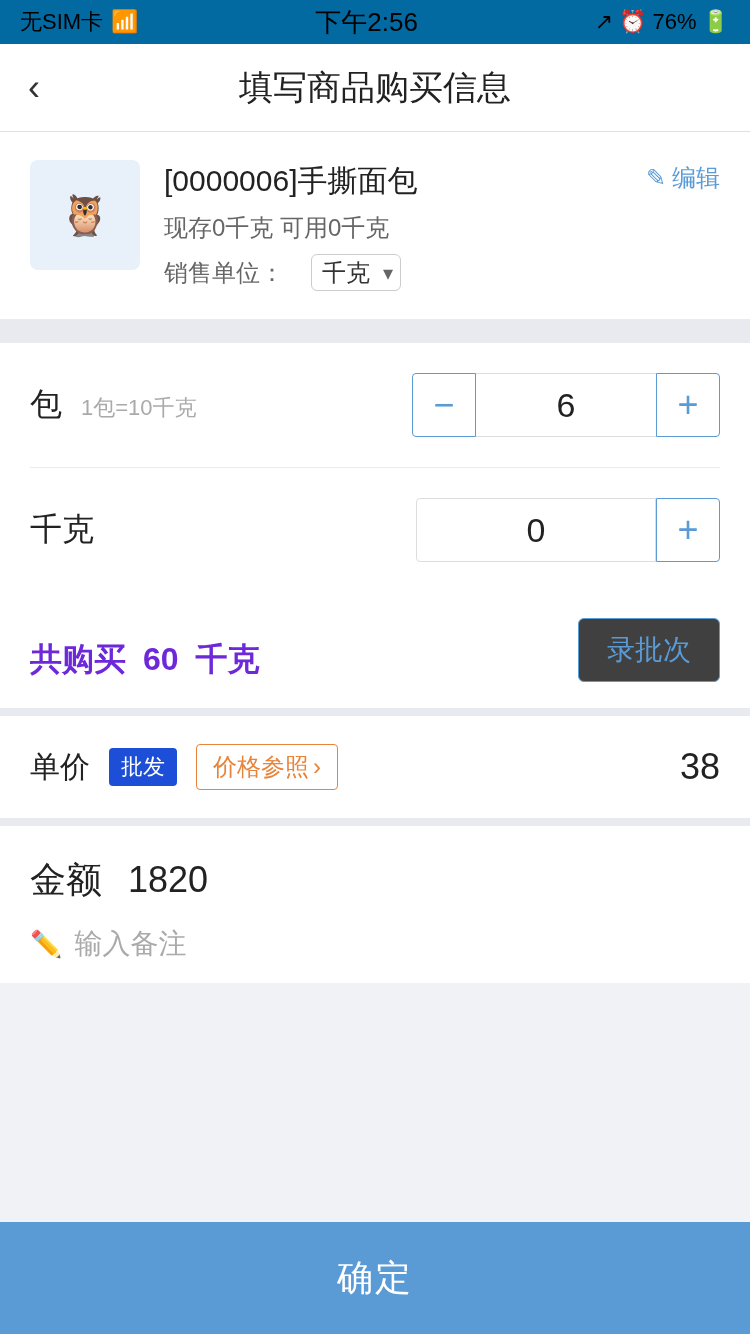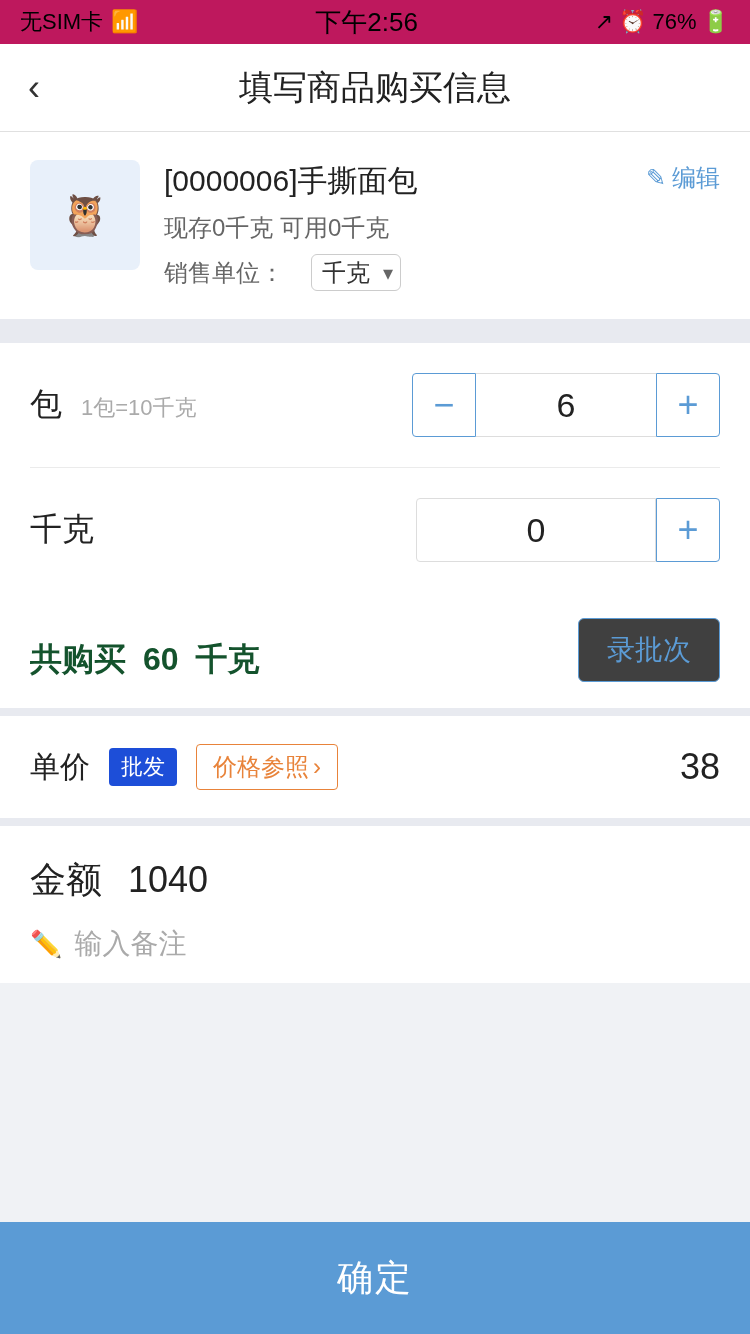--- a/index.html
+++ b/index.html
@@ -9,21 +9,21 @@
       min-height: 1334px;
       font-family: -apple-system, "PingFang SC", "Helvetica Neue", Arial, sans-serif;
       background: #f0f2f5;
       position: relative;
     }
 
     
     .status-bar {
       width: 750px;
       height: 44px;
-      background: #be185d;
+      background: #0369a1;
       display: flex;
       align-items: center;
       justify-content: space-between;
       padding: 0 20px;
       font-size: 24px;
       color: #000;
     }
     .status-left { font-size: 22px; display: flex; align-items: center; gap: 8px; }
     .status-center { font-size: 26px; font-weight: 500; }
     .status-right { font-size: 22px; display: flex; align-items: center; gap: 6px; }
@@ -205,21 +205,21 @@
     .total-section {
       background: #fff;
       padding: 26px 30px;
       display: flex;
       align-items: center;
       justify-content: space-between;
       border-bottom: 8px solid #e8eaf0;
     }
     .total-text {
       font-size: 32px;
-      color: #14532d;
+      color: #6d28d9;
       margin-top: 20px;
     }
     .total-text span {
       font-weight: 600;
     }
     .batch-btn {
       border: 1px solid #5b9bd5;
       color: #5b9bd5;
       background: #404040;
       font-size: 28px;
@@ -425,21 +425,21 @@
           <span>›</span>
         </button>
       </div>
       <div class="price-value">38</div>
     </div>
   </div>
 
   <div class="amount-section">
     <div class="amount-row">
       <span>金额</span>
-      <span style="margin-left:16px;">1040</span>
+      <span style="margin-left:16px;">1820</span>
     </div>
     <div class="remark-row">
       <span class="pencil-icon">✏️</span>
       <span>输入备注</span>
     </div>
   </div>
 
   <div class="empty-space"></div>
 
 </div>

